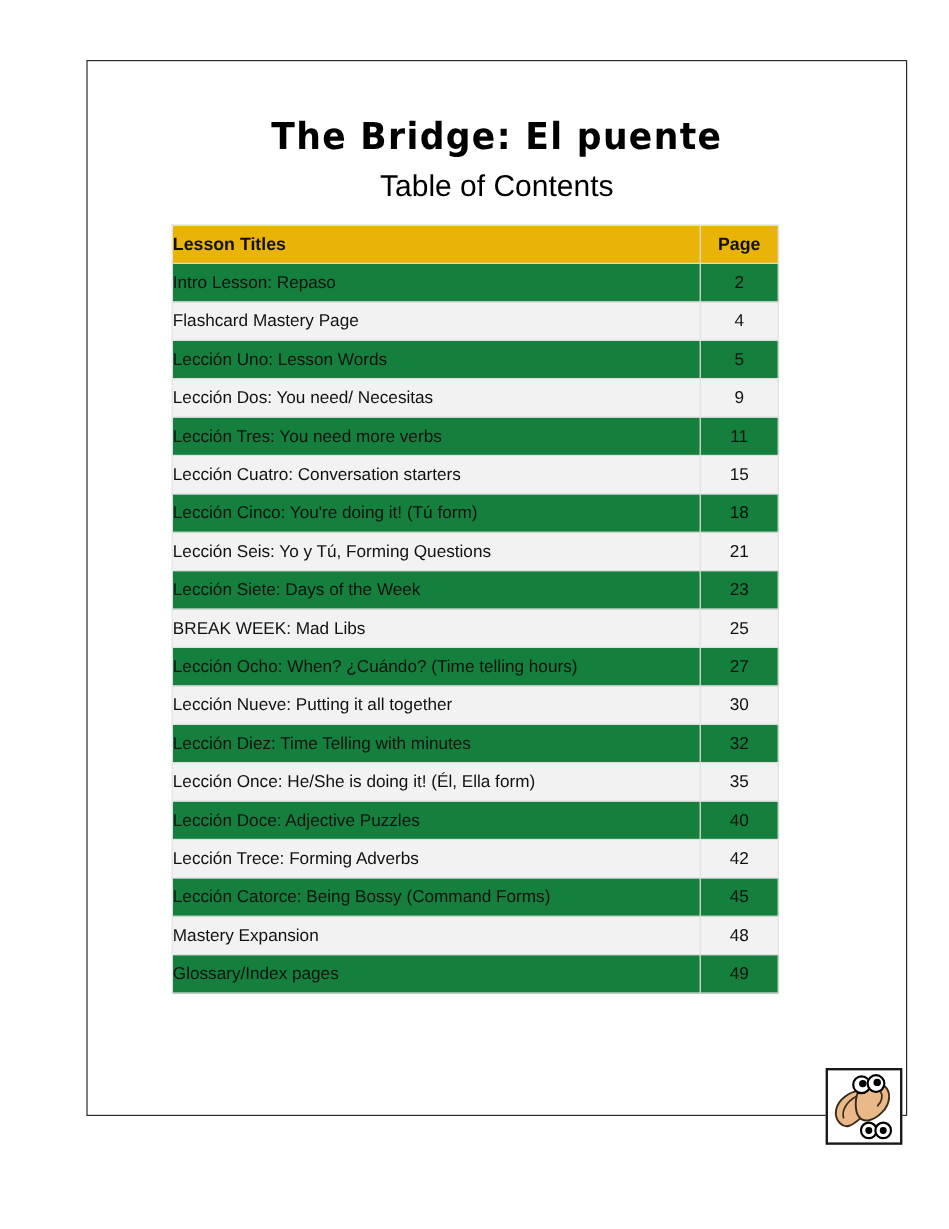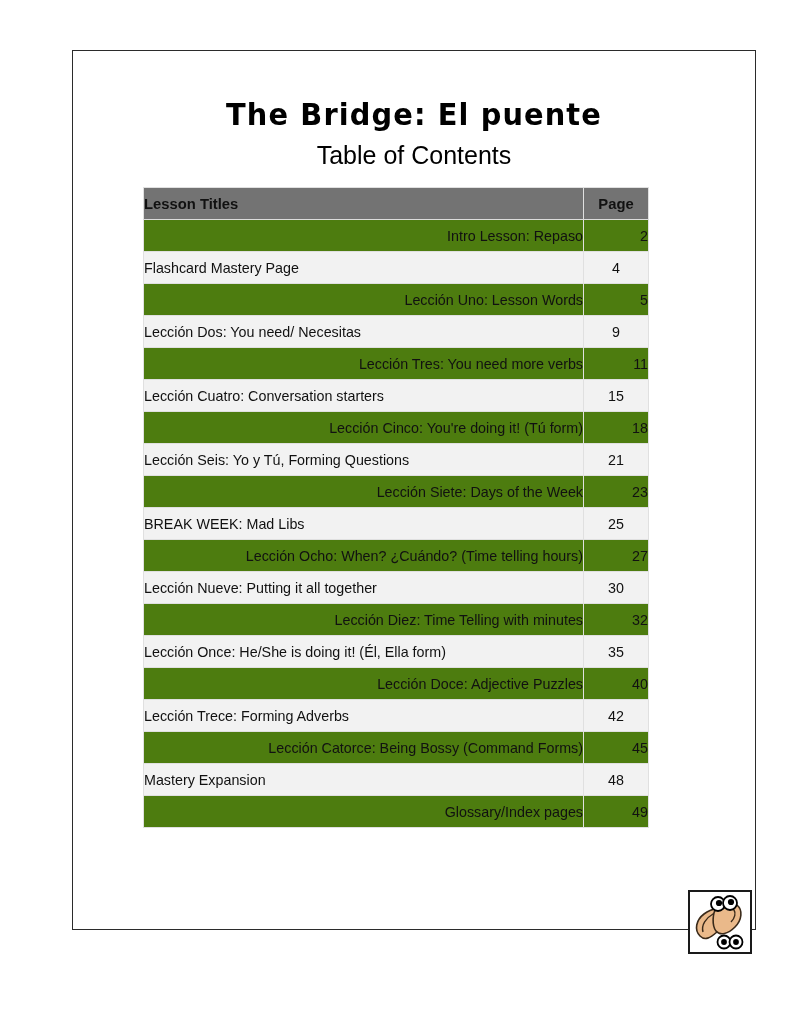--- a/index.html
+++ b/index.html
@@ -71,34 +71,34 @@
   table.toc col.c-title { width: 440px; }
   table.toc col.c-page  { width: 65px; }
 
   table.toc th, table.toc td {
     border: 1px solid #e0e0e0;
     padding: 0;
     height: 31px;
     vertical-align: middle;
   }
   table.toc thead th {
-    background: #737373;
+    background: #eab308;
     font-weight: bold;
     font-size: 14.8px;
     border-bottom: 1px solid #dcdcdc;
   }
   th.h-title, td.t-title {
     text-align: left;
     padding-left: 8px;
   }
   th.h-page, td.t-page {
     text-align: center;
   }
   table.toc tbody tr.odd td { background: #f2f2f2; }
-  table.toc tbody tr.even td { background: #4d7c0f; text-align: right; }
+  table.toc tbody tr.even td { background: #15803d; }
 
   
   #logo-badge {
     position: absolute;
     left: 688px;
     top: 890px;
     width: 64px;
     height: 64px;
     border: 2px solid #1a1a1a;
     background: #ffffff;

